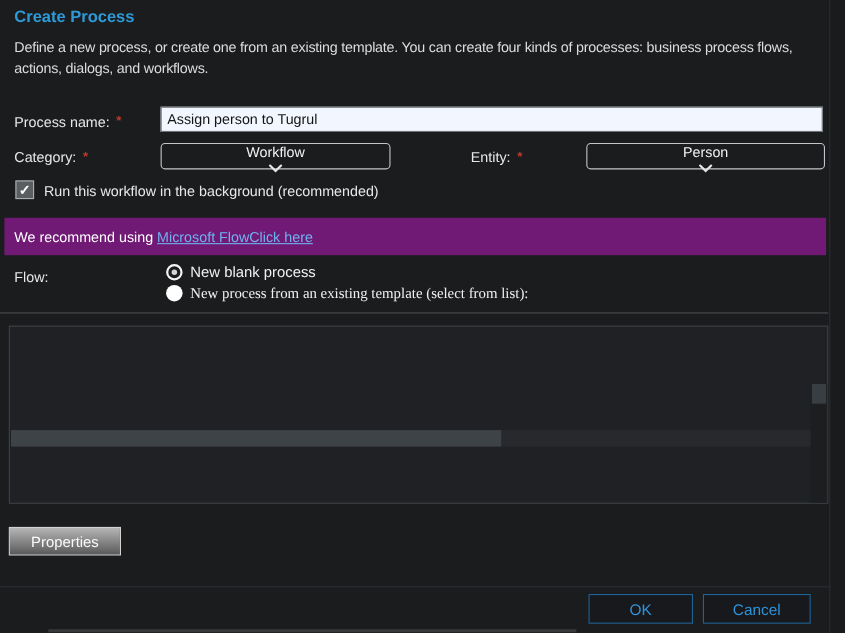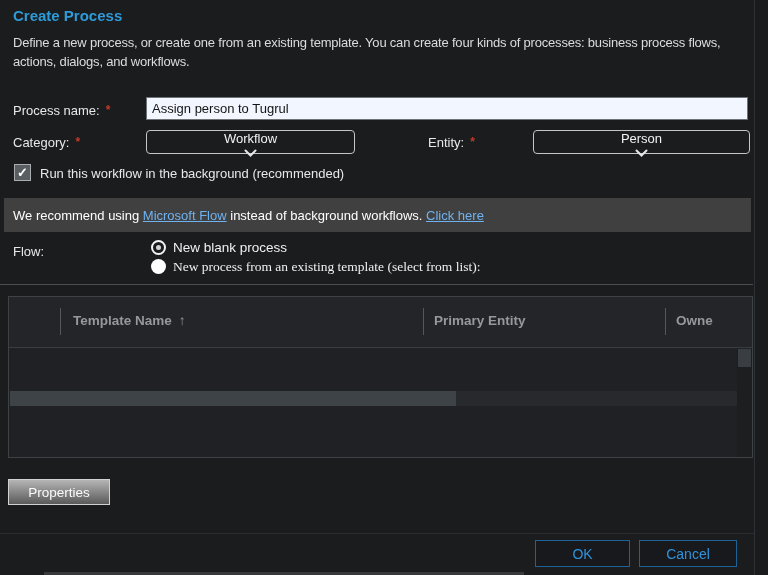--- a/index.html
+++ b/index.html
@@ -45,21 +45,21 @@
 
   .checkbox {
     left:14px; top:164px; width:17px; height:17px;
     background:#5A5E61; border:1px solid #A9ADB1;
     display:flex; align-items:center; justify-content:center;
     color:#FFFFFF; font-size:13px; font-weight:bold; line-height:1;
   }
 
   .banner {
     left:4px; top:198px; width:747px; height:34px;
-    background:#404040;
+    background:#701a75;
     display:flex; align-items:center;
     padding-left:9px;
     font-size:13px; color:#FFFFFF; white-space:pre;
   }
   .banner a { color:#6FB2F0; text-decoration:underline; cursor:pointer; }
 
   .radio {
     width:15px; height:15px; border-radius:50%; left:151px;
   }
   .radio.selected {
@@ -167,46 +167,32 @@
       </svg>
   </span>
 </div>
 
 <div class="abs checkbox">
   <span>✓</span>
 </div>
 <div class="abs field-label" style="left:40px; top:166px;">Run this workflow in the background (recommended)</div>
 
 <div class="abs banner">
-  <span>We recommend using </span><a>Microsoft Flow</a><span> instead of background workflows. </span><a>Click here</a>
+  <span>We recommend using </span><a>Microsoft Flow</a><a>Click here</a>
 </div>
 
 <div class="abs field-label" style="left:13px; top:244px;">Flow:</div>
 <div class="abs radio selected" style="top:240px;"></div>
 <div class="abs radio-label" style="left:173px; top:240px;">New blank process</div>
 <div class="abs radio unselected" style="top:259px;"></div>
 <div class="abs radio-label" style="left:173px; top:259px;font-family:Liberation Serif, serif;">New process from an existing template (select from list):</div>
 
 <div class="abs hsep" style="left:0; top:284px; width:753px;"></div>
 
 <div class="abs table">
-  <div class="table-header">
-    <div class="col-sep" style="left:51px;"></div>
-    <div class="th" style="left:64px;">
-      <span>Template Name</span><span class="sort-arrow">↑</span>
-    </div>
-    <div class="col-sep" style="left:414px;"></div>
-    <div class="th" style="left:425px;">
-      <span>Primary Entity</span>
-    </div>
-    <div class="col-sep" style="left:656px;"></div>
-    <div class="th" style="left:667px;">
-      <span>Owne</span>
-    </div>
-  </div>
 
   <div class="row-bar-a"></div>
   <div class="row-bar-b"></div>
 
   <div class="vscroll-track">
     <div class="vscroll-thumb"></div>
   </div>
 </div>
 
 <div class="abs properties-btn">Properties</div>

